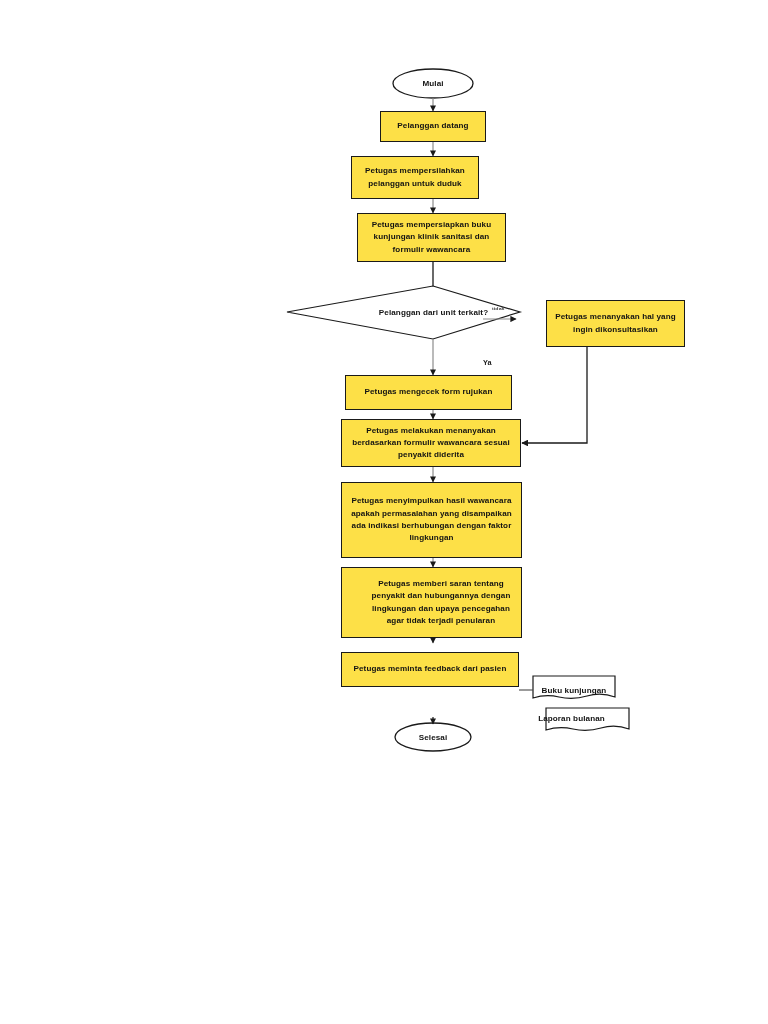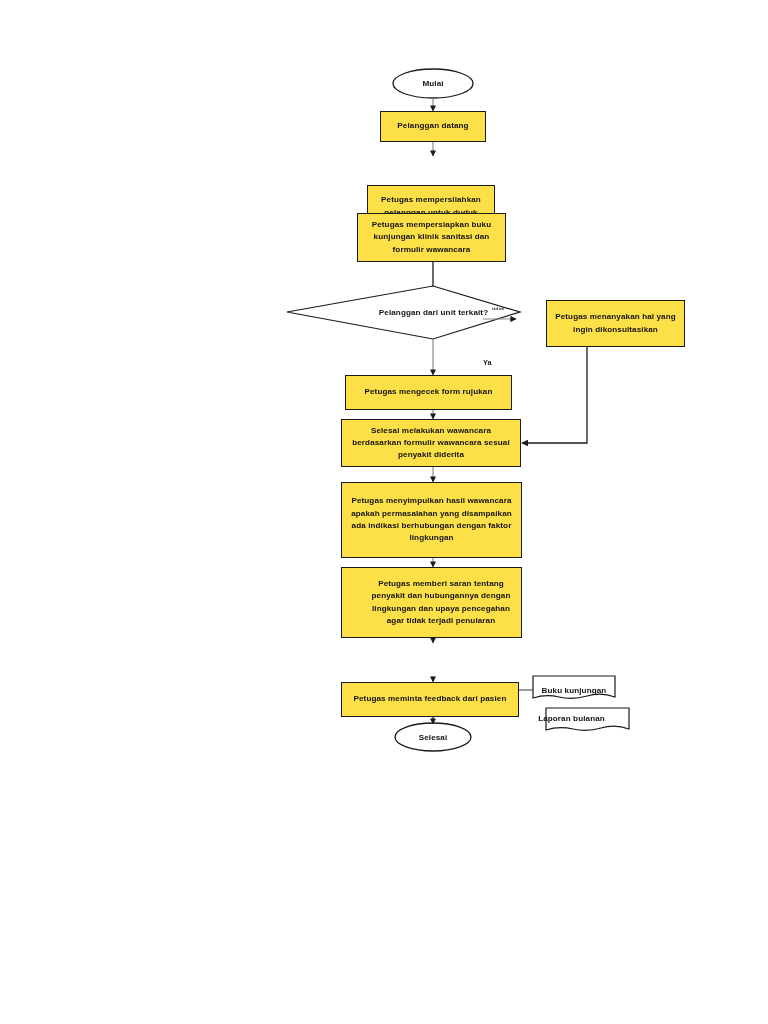--- a/index.html
+++ b/index.html
@@ -133,54 +133,54 @@
   </svg>
 
   <div class="terminator-label" style="left:393px; top:69px; width:80px; height:29px;">
     <span>Mulai</span>
   </div>
 
   <div class="node process" style="left:380px; top:111px; width:106px; height:31px;">
     <span>Pelanggan datang</span>
   </div>
 
-  <div class="node process" style="left:367px; top:156px; width:128px; height:43px;margin-top:29px;">
+  <div class="node process" style="left:351px; top:156px; width:128px; height:43px;">
     <span>Petugas mempersilahkan pelanggan untuk duduk</span>
   </div>
 
   <div class="node process" style="left:357px; top:213px; width:149px; height:49px;">
     <span>Petugas mempersiapkan buku kunjungan klinik sanitasi dan formulir wawancara</span>
   </div>
 
   <div class="decision-label" style="left:352px; top:303px; width:163px; height:18px;">
     <span>Pelanggan dari unit terkait?</span>
   </div>
 
   <div class="node process" style="left:518px; top:300px; width:139px; height:47px;margin-left:28px;">
     <span>Petugas menanyakan hal yang ingin dikonsultasikan</span>
   </div>
 
   <div class="node process" style="left:345px; top:375px; width:167px; height:35px;">
     <span>Petugas mengecek form rujukan</span>
   </div>
 
   <div class="node process" style="left:341px; top:419px; width:180px; height:48px;">
-    <span>Selesai melakukan wawancara berdasarkan formulir wawancara sesuai penyakit diderita</span>
+    <span>Petugas melakukan menanyakan berdasarkan formulir wawancara sesuai penyakit diderita</span>
   </div>
 
   <div class="node process" style="left:341px; top:482px; width:181px; height:76px;text-align:center;">
     <span>Petugas menyimpulkan hasil wawancara apakah permasalahan yang disampaikan ada indikasi berhubungan dengan faktor lingkungan</span>
   </div>
 
   <div class="node process" style="left:341px; top:567px; width:181px; height:71px;padding-left:25px;">
     <span>Petugas memberi saran tentang penyakit  dan hubungannya dengan lingkungan dan upaya pencegahan agar tidak terjadi penularan</span>
   </div>
 
 
-  <div class="node process" style="left:341px; top:682px; width:178px; height:35px;">
+  <div class="node process" style="left:341px; top:652px; width:178px; height:35px;">
     <span>Petugas meminta feedback dari pasien</span>
   </div>
 
   <div class="doc-label" style="left:533px; top:680px; width:82px; height:20px;">
     <span>Buku kunjungan</span>
   </div>
 
   <div class="doc-label" style="left:530px; top:708px; width:83px; height:20px;">
     <span>Laporan bulanan</span>
   </div>

